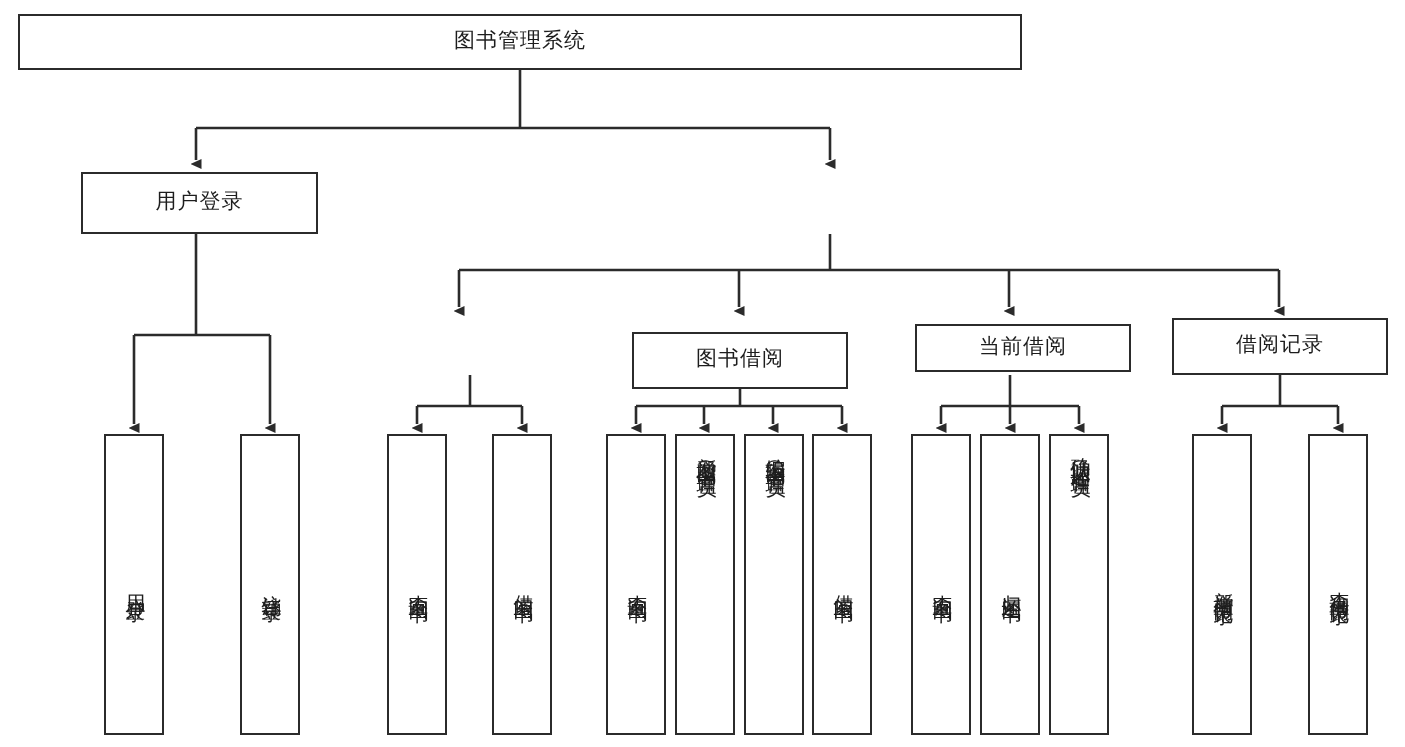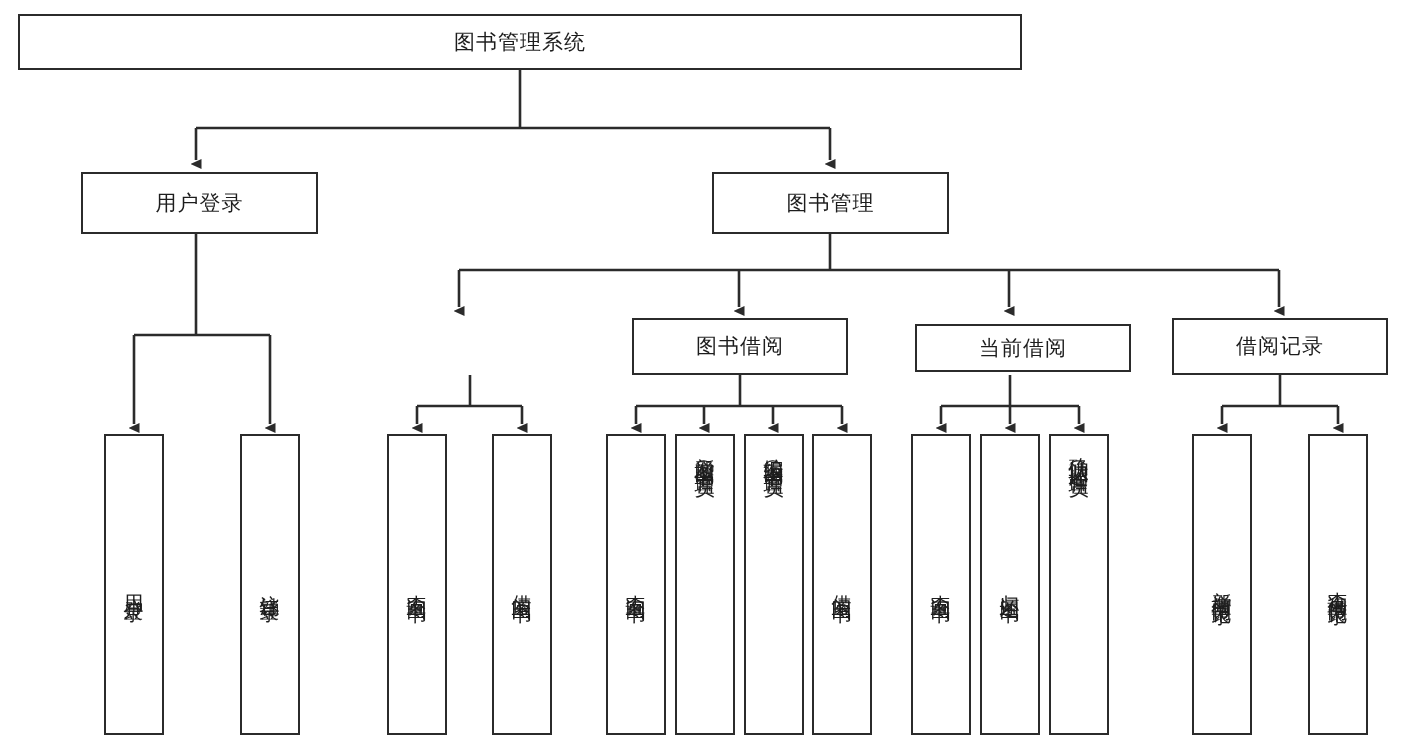--- a/index.html
+++ b/index.html
@@ -11,20 +11,21 @@
   body {
     font-family: "DejaVu Sans", "Liberation Sans", sans-serif;
     color: #1a1a1a;
   }
   #canvas {
     position: relative;
     width: 1405px;
     height: 747px;
     background: #ffffff;
     overflow: hidden;
+    font-family: Liberation Mono, monospace;
   }
   #edges {
     position: absolute;
     left: 0;
     top: 0;
     width: 1405px;
     height: 747px;
     pointer-events: none;
   }
   .node {
@@ -129,25 +130,22 @@
     </g>
   </svg>
 
   <div class="node" style="left:18px; top:14px; width:1004px; height:56px;">
     <span class="node-label">图书管理系统</span>
   </div>
 
   <div class="node" style="left:81px; top:172px; width:237px; height:62px;">
     <span class="node-label">用户登录</span>
   </div>
-  <div class="node" style="left:712px; top:172px; width:237px; height:62px;">
-    <span class="node-label">图书管理</span>
-  </div>
 
-  <div class="node" style="left:632px; top:318px; width:216px; height:57px;">
+  <div class="node" style="left:632px; top:332px; width:216px; height:57px;">
     <span class="node-label">图书借阅</span>
   </div>
   <div class="node" style="left:915px; top:318px; width:216px; height:48px;margin-top:6px;">
     <span class="node-label">当前借阅</span>
   </div>
   <div class="node" style="left:1172px; top:318px; width:216px; height:57px;">
     <span class="node-label">借阅记录</span>
   </div>
 
   <div class="node leaf centered" style="left:104px; top:434px; width:60px; height:301px;">

